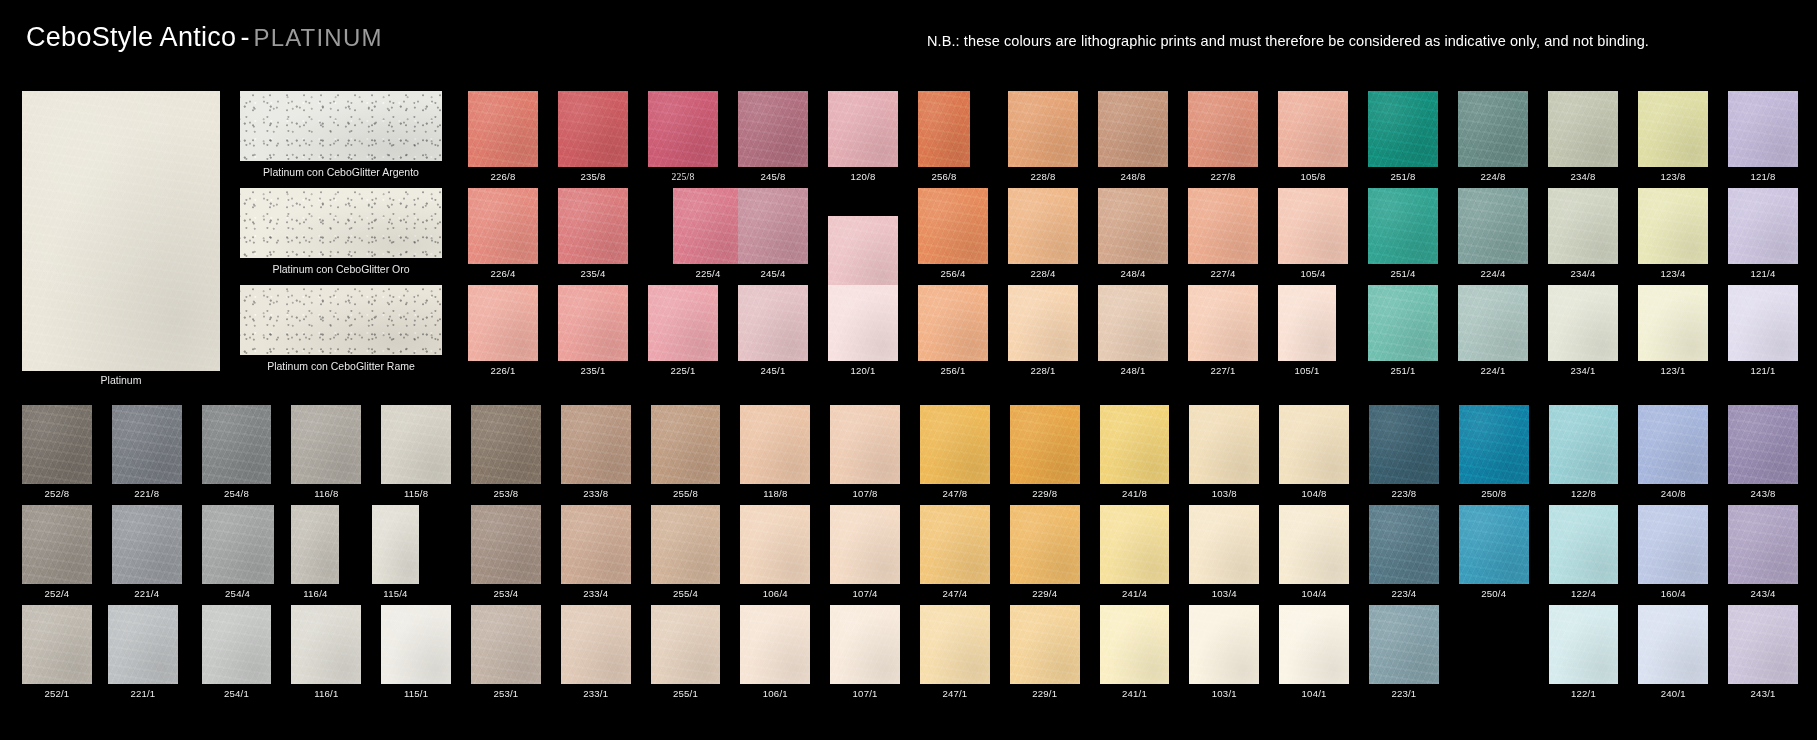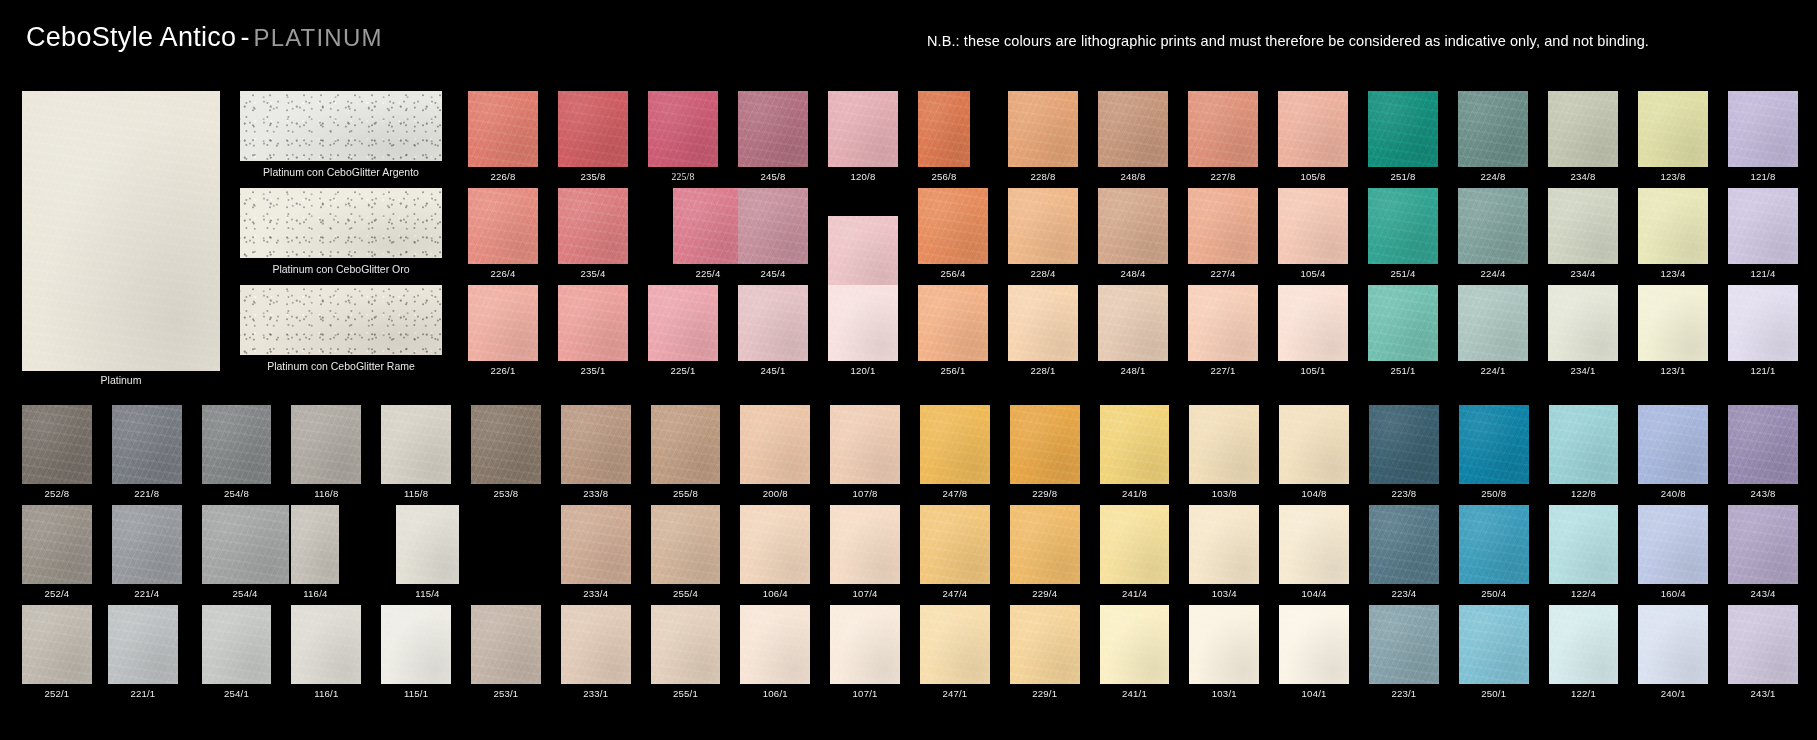--- a/index.html
+++ b/index.html
@@ -371,21 +371,21 @@
         <div class="code">228/1</div>
       </div>
       <div class="cell" style="left: 630px; width: 70px;">
         <div class="swatch-face" style="background: rgb(230, 204, 182);"></div>
         <div class="code">248/1</div>
       </div>
       <div class="cell" style="left: 720px; width: 70px;">
         <div class="swatch-face" style="background: rgb(247, 208, 186);"></div>
         <div class="code">227/1</div>
       </div>
-      <div class="cell" style="left: 810px; width: 70px;">
+      <div class="cell" style="left: 810px; width: 58px;">
         <div class="swatch-face" style="background: rgb(250, 226, 214);"></div>
         <div class="code">105/1</div>
       </div>
       <div class="cell" style="left: 900px; width: 70px;">
         <div class="swatch-face" style="background: rgb(118, 194, 179);"></div>
         <div class="code">251/1</div>
       </div>
       <div class="cell" style="left: 990px; width: 70px;">
         <div class="swatch-face" style="background: rgb(176, 199, 194);"></div>
         <div class="code">224/1</div>
@@ -434,21 +434,21 @@
       <div class="cell" style="left: 538.8px; width: 69.8px;">
         <div class="swatch-face" style="background: rgb(187, 155, 134);"></div>
         <div class="code">233/8</div>
       </div>
       <div class="cell" style="left: 628.6px; width: 69.8px;">
         <div class="swatch-face" style="background: rgb(193, 160, 134);"></div>
         <div class="code">255/8</div>
       </div>
       <div class="cell" style="left: 718.4px; width: 69.8px;">
         <div class="swatch-face" style="background: rgb(237, 199, 171);"></div>
-        <div class="code">200/8</div>
+        <div class="code">118/8</div>
       </div>
       <div class="cell" style="left: 808.2px; width: 69.8px;">
         <div class="swatch-face" style="background: rgb(240, 207, 183);"></div>
         <div class="code">107/8</div>
       </div>
       <div class="cell" style="left: 898px; width: 69.8px;">
         <div class="swatch-face" style="background: rgb(239, 188, 92);"></div>
         <div class="code">247/8</div>
       </div>
       <div class="cell" style="left: 987.8px; width: 69.8px;">
@@ -490,31 +490,35 @@
     </div>
     <div class="grid-row">
       <div class="cell" style="left: 0px; width: 69.8px;">
         <div class="swatch-face" style="background: rgb(155, 148, 140);"></div>
         <div class="code">252/4</div>
       </div>
       <div class="cell" style="left: 89.8px; width: 69.8px;">
         <div class="swatch-face" style="background: rgb(154, 158, 163);"></div>
         <div class="code">221/4</div>
       </div>
-      <div class="cell" style="left: 179.6px; width: 87px;">
+      <div class="cell" style="left: 179.6px; width: 72px;">
         <div class="swatch-face" style="background: rgb(166, 169, 168);"></div>
         <div class="code">254/4</div>
       </div>
       <div class="cell" style="left: 269.4px; width: 48px;">
         <div class="swatch-face" style="background: rgb(200, 196, 187);"></div>
         <div class="code">116/4</div>
       </div>
-      <div class="cell" style="left: 374px; width: 63px;">
+      <div class="cell" style="left: 350px; width: 47px;">
         <div class="swatch-face" style="background: rgb(227, 224, 215);"></div>
         <div class="code">115/4</div>
+      </div>
+      <div class="cell" style="left: 449px; width: 69.8px;">
+        <div class="swatch-face" style="background: rgb(167, 148, 136);"></div>
+        <div class="code">253/4</div>
       </div>
       <div class="cell" style="left: 538.8px; width: 69.8px;">
         <div class="swatch-face" style="background: rgb(207, 174, 152);"></div>
         <div class="code">233/4</div>
       </div>
       <div class="cell" style="left: 628.6px; width: 69.8px;">
         <div class="swatch-face" style="background: rgb(212, 183, 158);"></div>
         <div class="code">255/4</div>
       </div>
       <div class="cell" style="left: 718.4px; width: 69.8px;">
@@ -624,24 +628,20 @@
         <div class="code">103/1</div>
       </div>
       <div class="cell" style="left: 1257.2px; width: 69.8px;">
         <div class="swatch-face" style="background: rgb(251, 245, 231);"></div>
         <div class="code">104/1</div>
       </div>
       <div class="cell" style="left: 1347px; width: 69.8px;">
         <div class="swatch-face" style="background: rgb(138, 165, 174);"></div>
         <div class="code">223/1</div>
       </div>
-      <div class="cell" style="left: 1436.8px; width: 69.8px;">
-        <div class="swatch-face" style="background: rgb(132, 196, 214);"></div>
-        <div class="code">250/1</div>
-      </div>
       <div class="cell" style="left: 1526.6px; width: 69.8px;">
         <div class="swatch-face" style="background: rgb(215, 236, 238);"></div>
         <div class="code">122/1</div>
       </div>
       <div class="cell" style="left: 1616.4px; width: 69.8px;">
         <div class="swatch-face" style="background: rgb(219, 226, 241);"></div>
         <div class="code">240/1</div>
       </div>
       <div class="cell" style="left: 1706.2px; width: 69.8px;">
         <div class="swatch-face" style="background: rgb(208, 200, 221);"></div>

